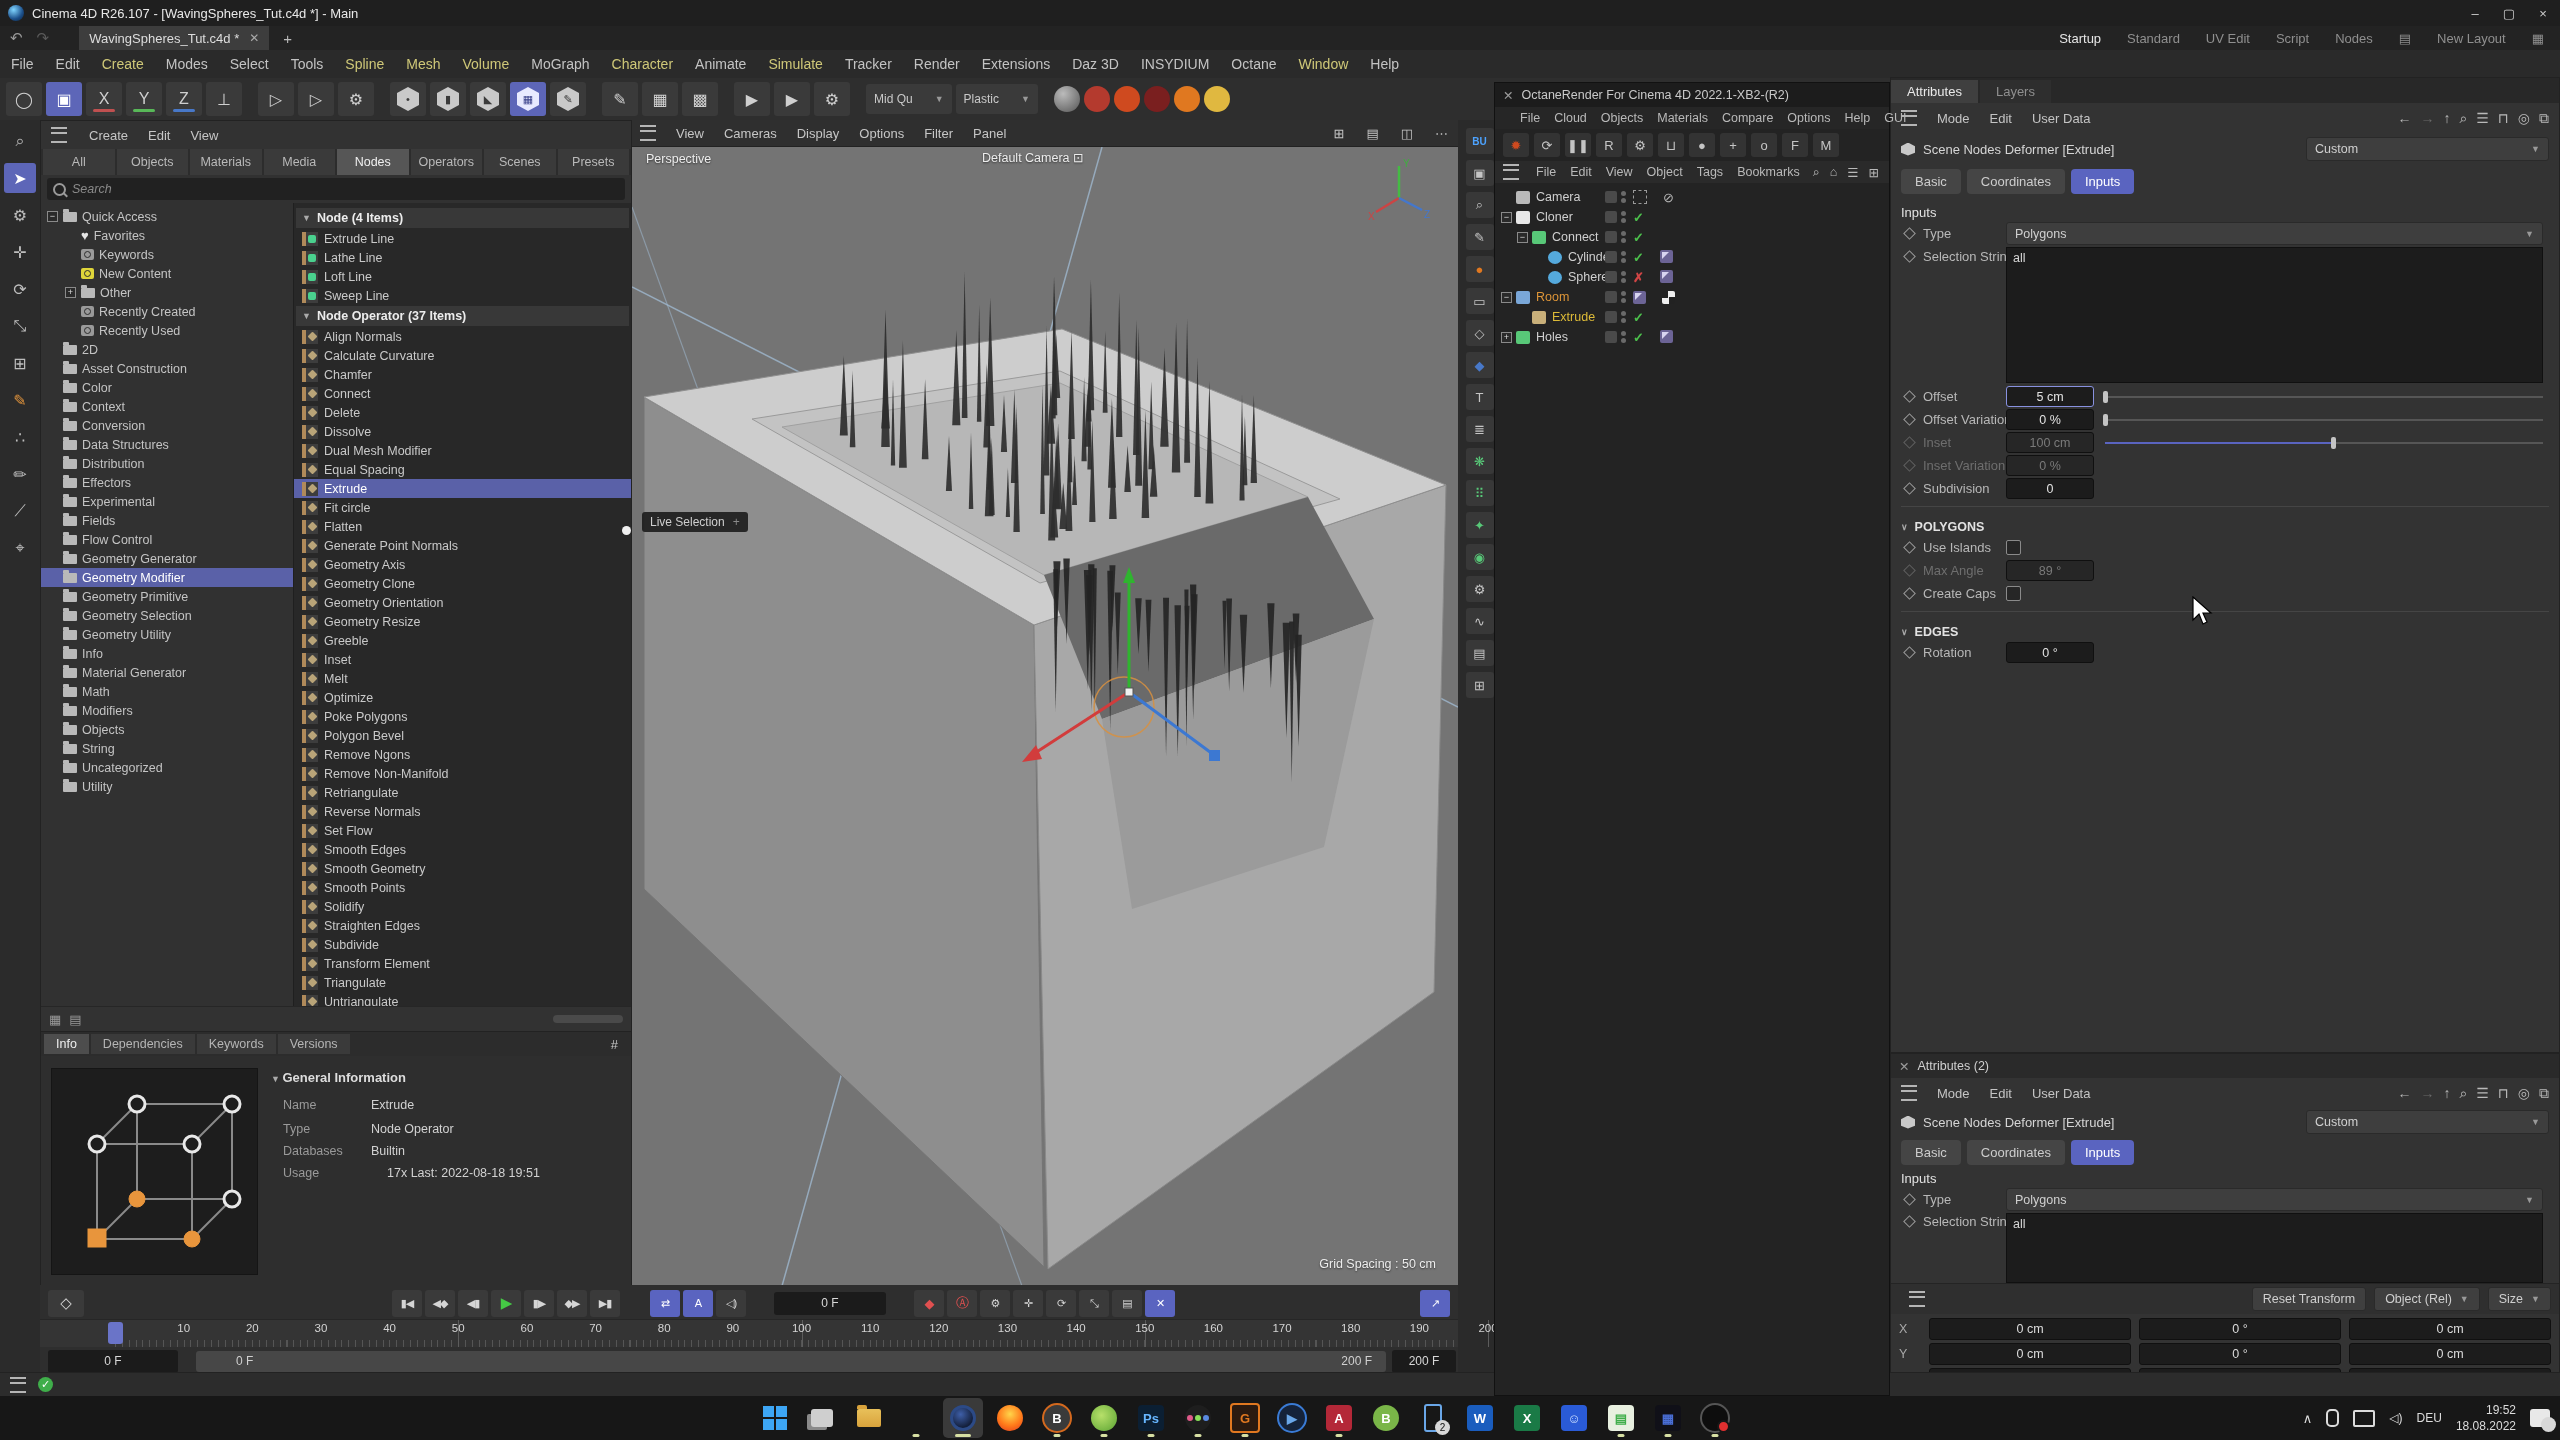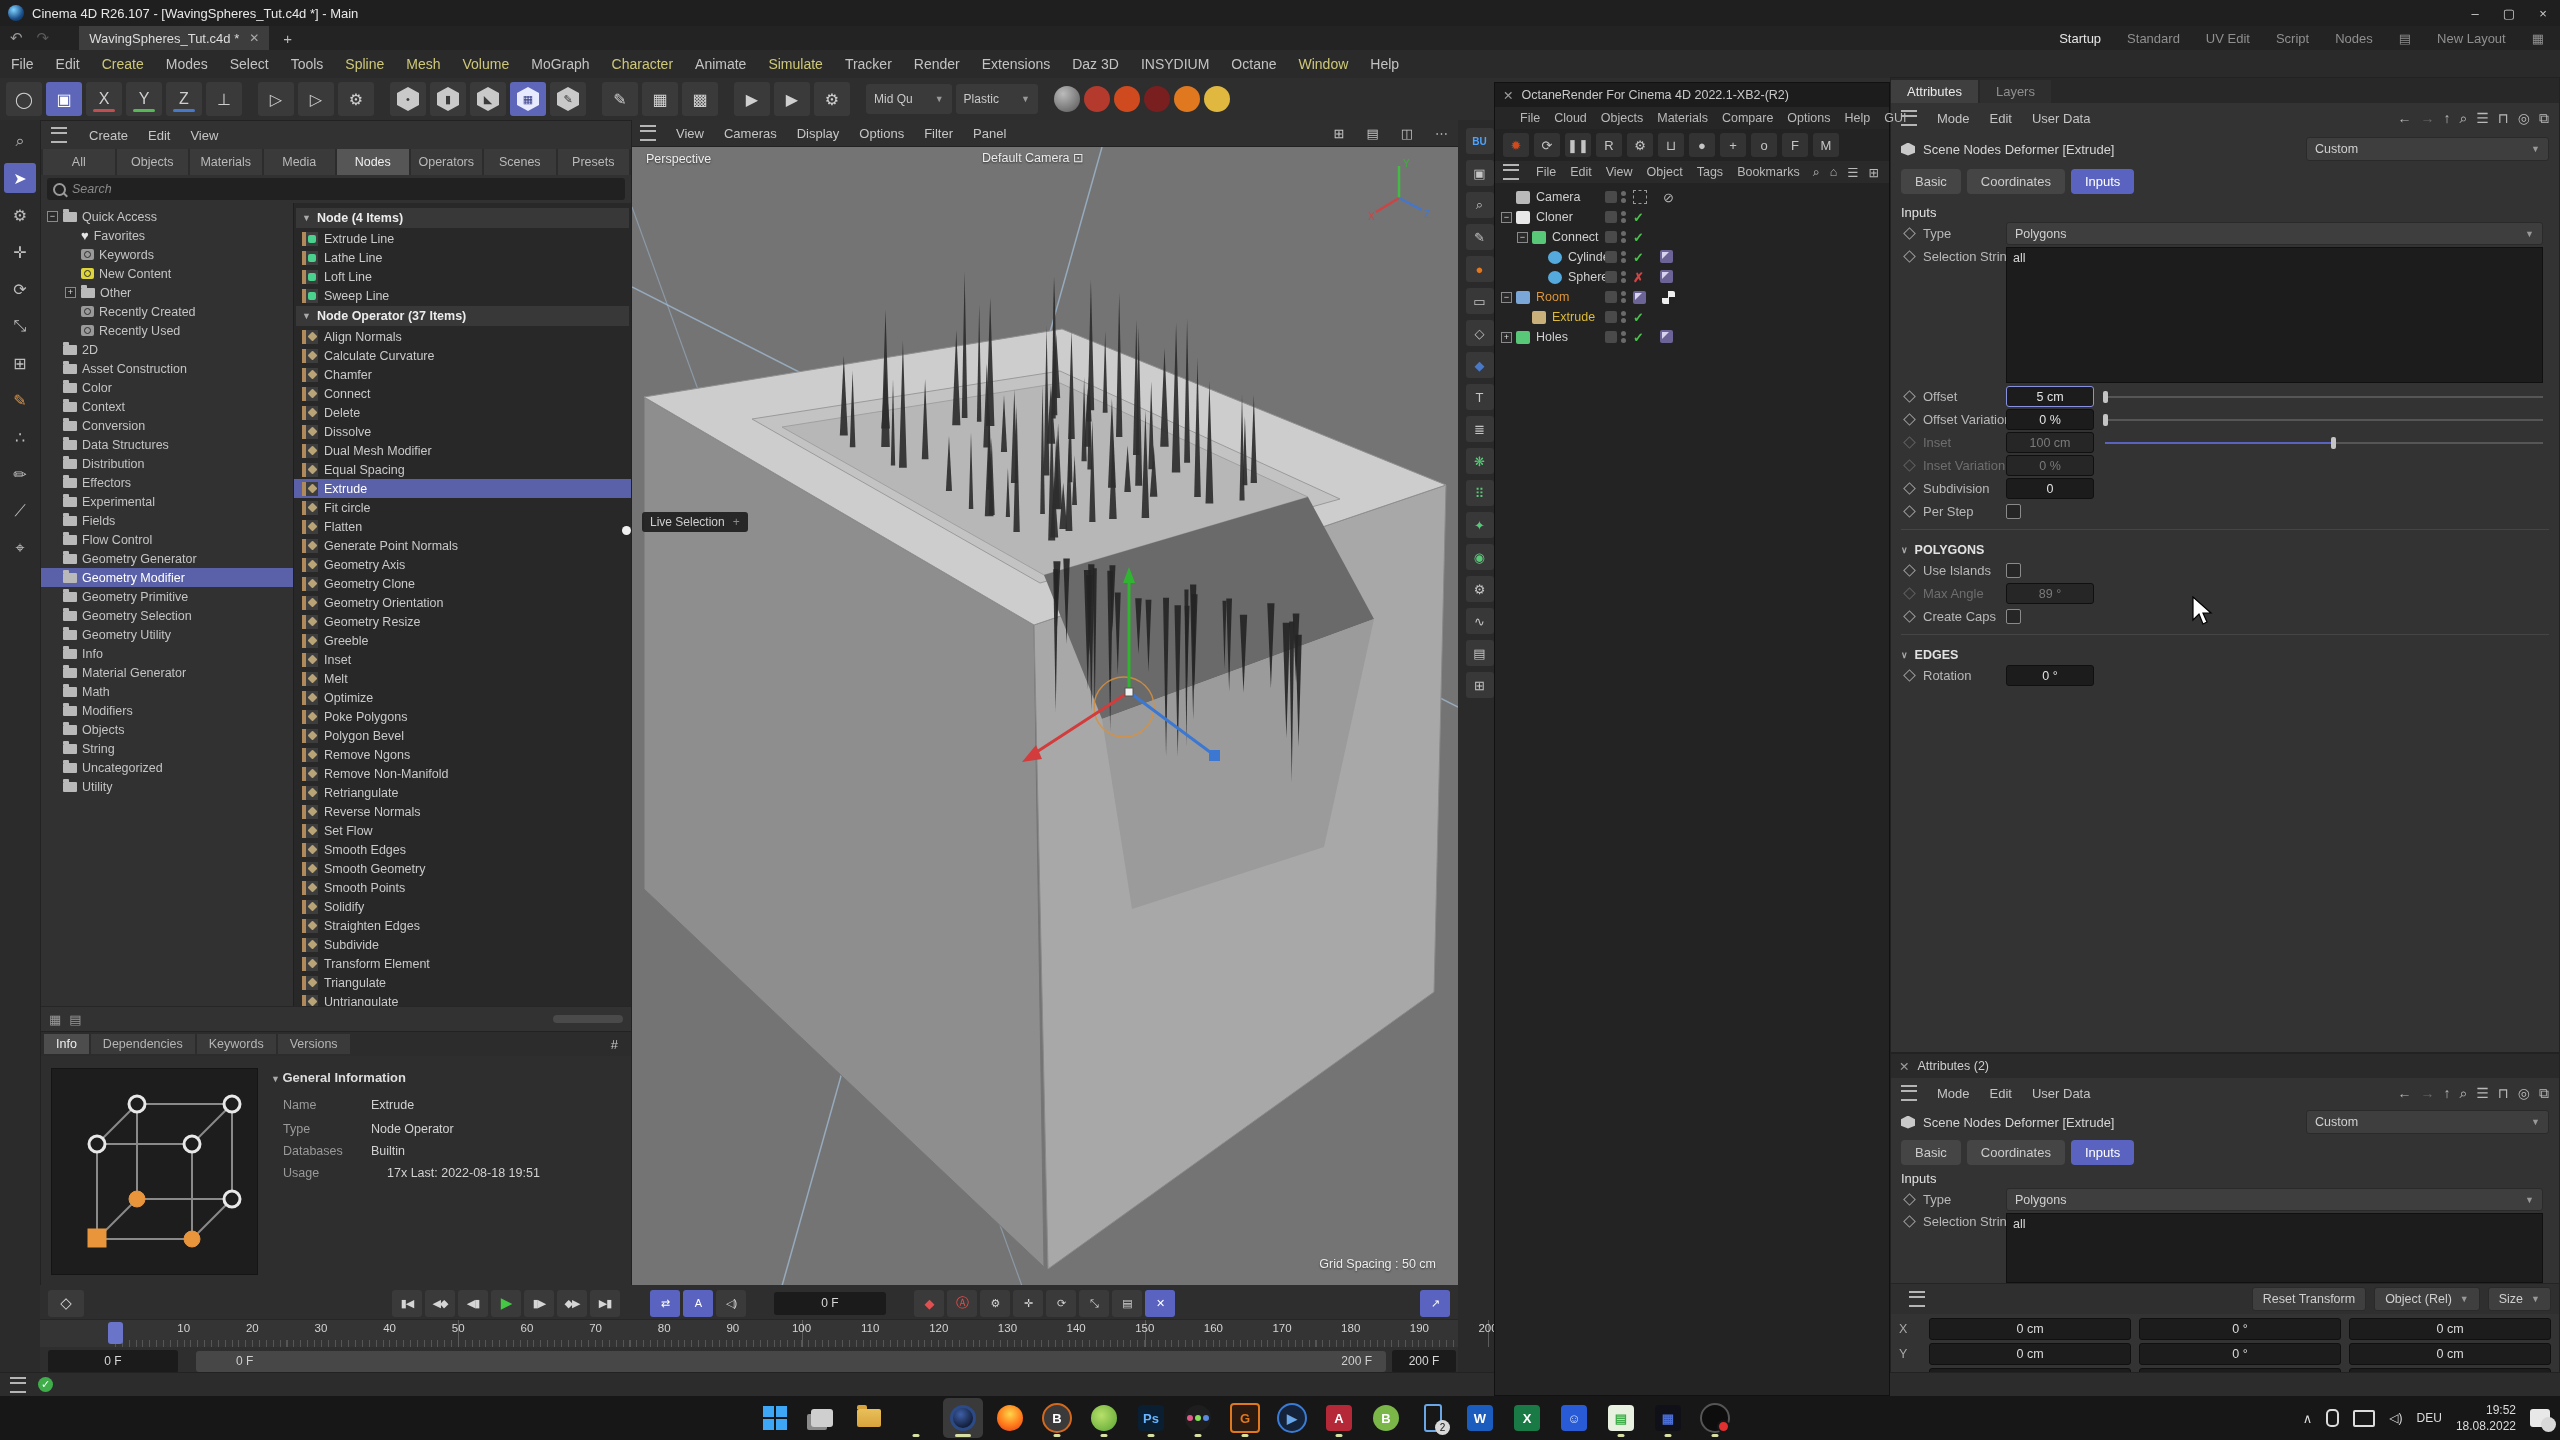--- a/index.html
+++ b/index.html
@@ -1241,25 +1241,20 @@
         <div class="frow dis">
           <span class="diam"></span>
           <span class="flabel">Inset Variation</span>
           <span class="fval">0 %</span>
         </div>
         <div class="frow">
           <span class="diam"></span>
           <span class="flabel">Subdivision</span>
           <span class="fval">0</span>
         </div>
-        <div class="frow">
-          <span class="diam"></span>
-          <span class="flabel">Per Step</span>
-          <span class="cbox"></span>
-        </div>
       </div>
     <div class="sepline"></div>
     <div class="sect bold">
       <span style="font-size:9px;color:#aaa">∨</span>
         <span>POLYGONS</span>
     </div>
     <div id="attr-poly">
         <div class="frow">
           <span class="diam"></span>
           <span class="flabel">Use Islands</span>

